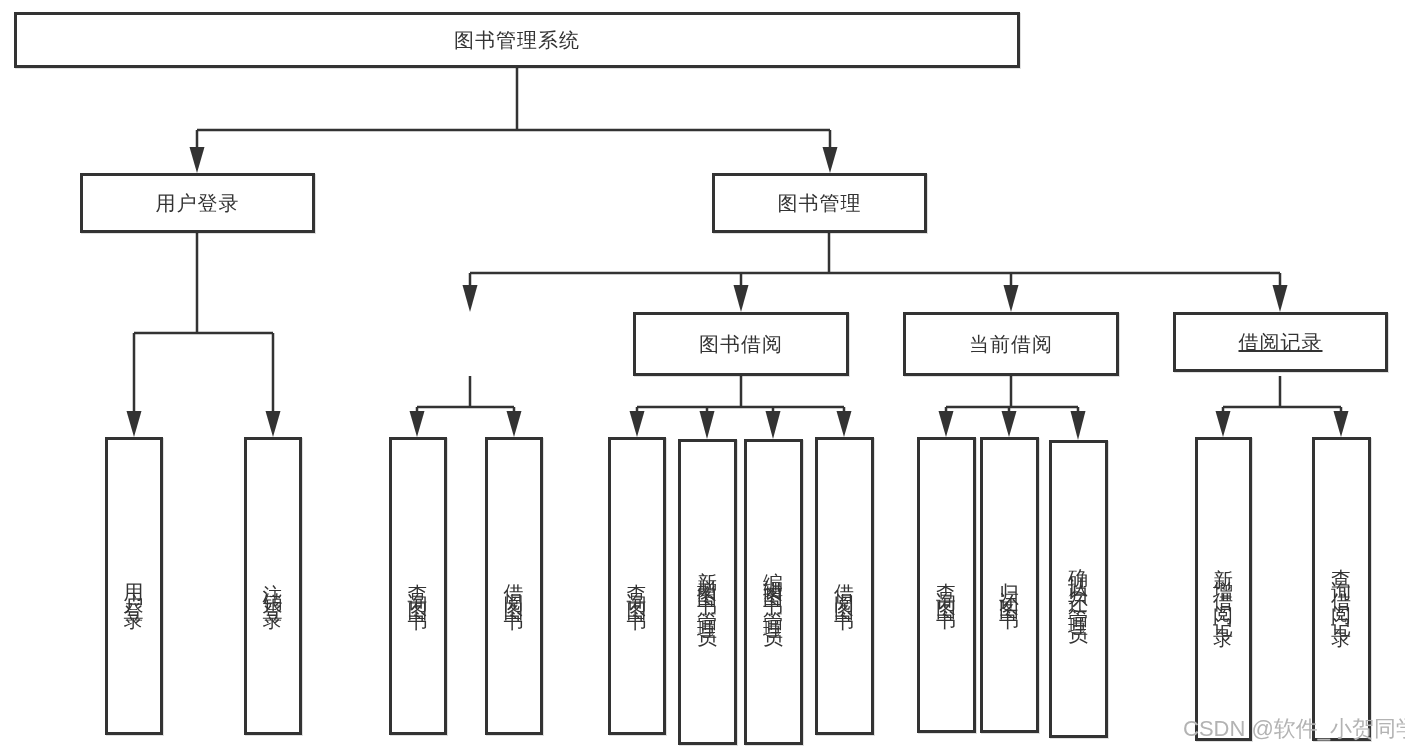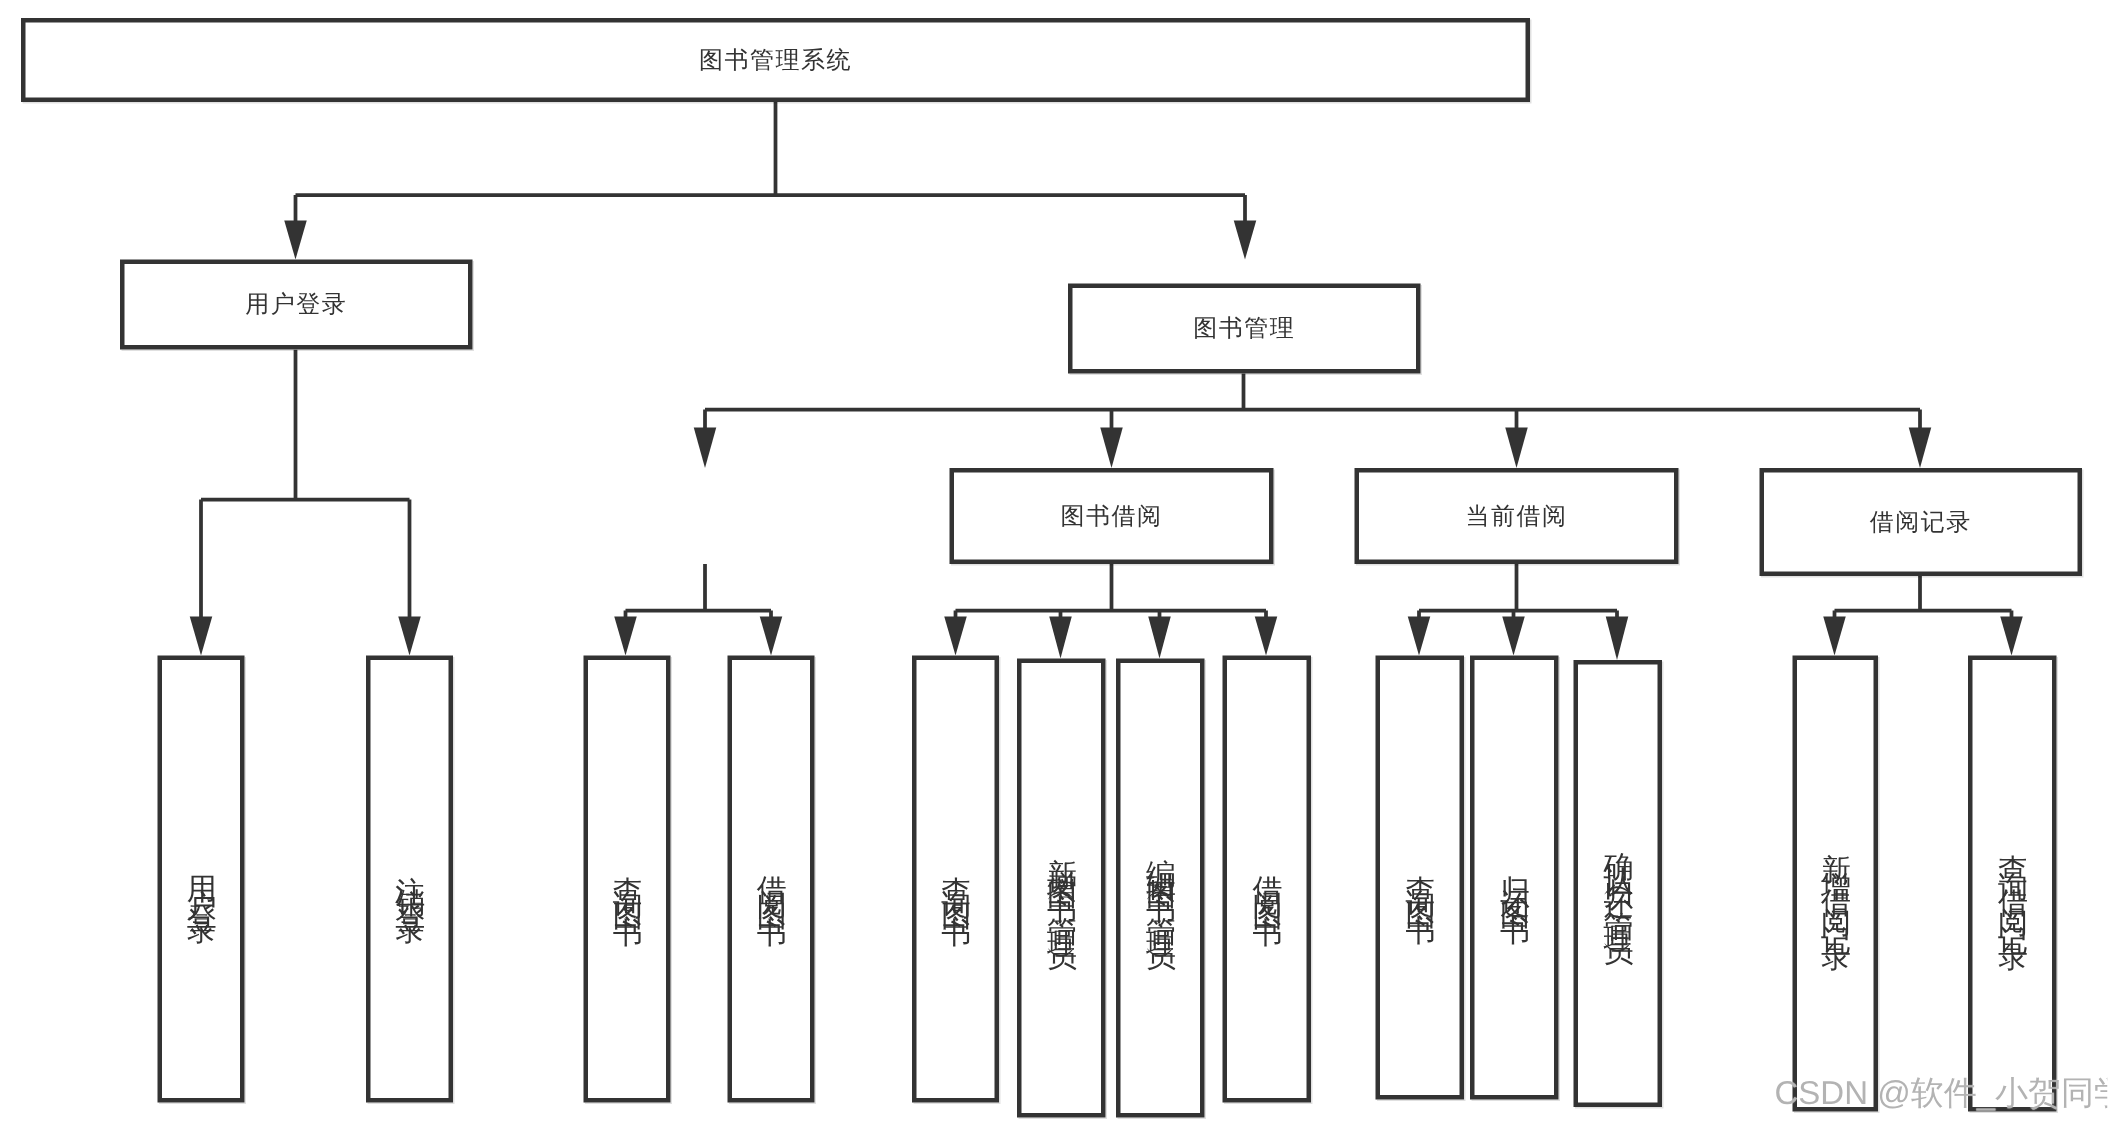--- a/index.html
+++ b/index.html
@@ -14,21 +14,21 @@
   #connectors{position:absolute;left:0;top:0;z-index:0;}
   .node{
     position:absolute;
     box-sizing:border-box;
     border:3px solid #333333;
     background:#ffffff;
     display:flex;align-items:center;justify-content:center;
     z-index:1;
     box-shadow:1px 1px 0 rgba(0,0,0,0.12);
   }
-  .hnode{font-size:16px;letter-spacing:1px;}
+  .hnode{font-size:20px;letter-spacing:1px;}
   .leaf{z-index:1;}
   .leaf .vtext{
     writing-mode:vertical-rl;
     text-orientation:mixed;
     font-size:20px;
     letter-spacing:9px;
     line-height:1;
     white-space:nowrap;
   }
   #watermark{
@@ -89,31 +89,31 @@
     </g>
   </svg>
 
   <div class="node hnode" style="left:14px;top:12px;width:1006px;height:56px;">
     <span>图书管理系统</span>
   </div>
 
   <div class="node hnode" style="left:80px;top:173px;width:235px;height:60px;">
     <span>用户登录</span>
   </div>
-  <div class="node hnode" style="left:712px;top:189px;width:235px;height:60px;">
+  <div class="node hnode" style="left:712px;top:173px;width:215px;height:60px;">
     <span>图书管理</span>
   </div>
 
   <div class="node hnode" style="left:903px;top:312px;width:216px;height:64px;">
     <span>当前借阅</span>
   </div>
   <div class="node hnode" style="left:633px;top:312px;width:216px;height:64px;">
     <span>图书借阅</span>
   </div>
-  <div class="node hnode" style="left:1173px;top:312px;width:215px;height:72px;">
+  <div class="node hnode" style="left:1173px;top:312px;width:215px;height:60px;text-decoration:underline;">
     <span>借阅记录</span>
   </div>
 
   <div class="node leaf" style="left:105px;top:437px;width:58px;height:298px;">
     <span class="vtext">用户登录</span>
   </div>
   <div class="node leaf" style="left:244px;top:437px;width:58px;height:298px;">
     <span class="vtext">注销登录</span>
   </div>
 

